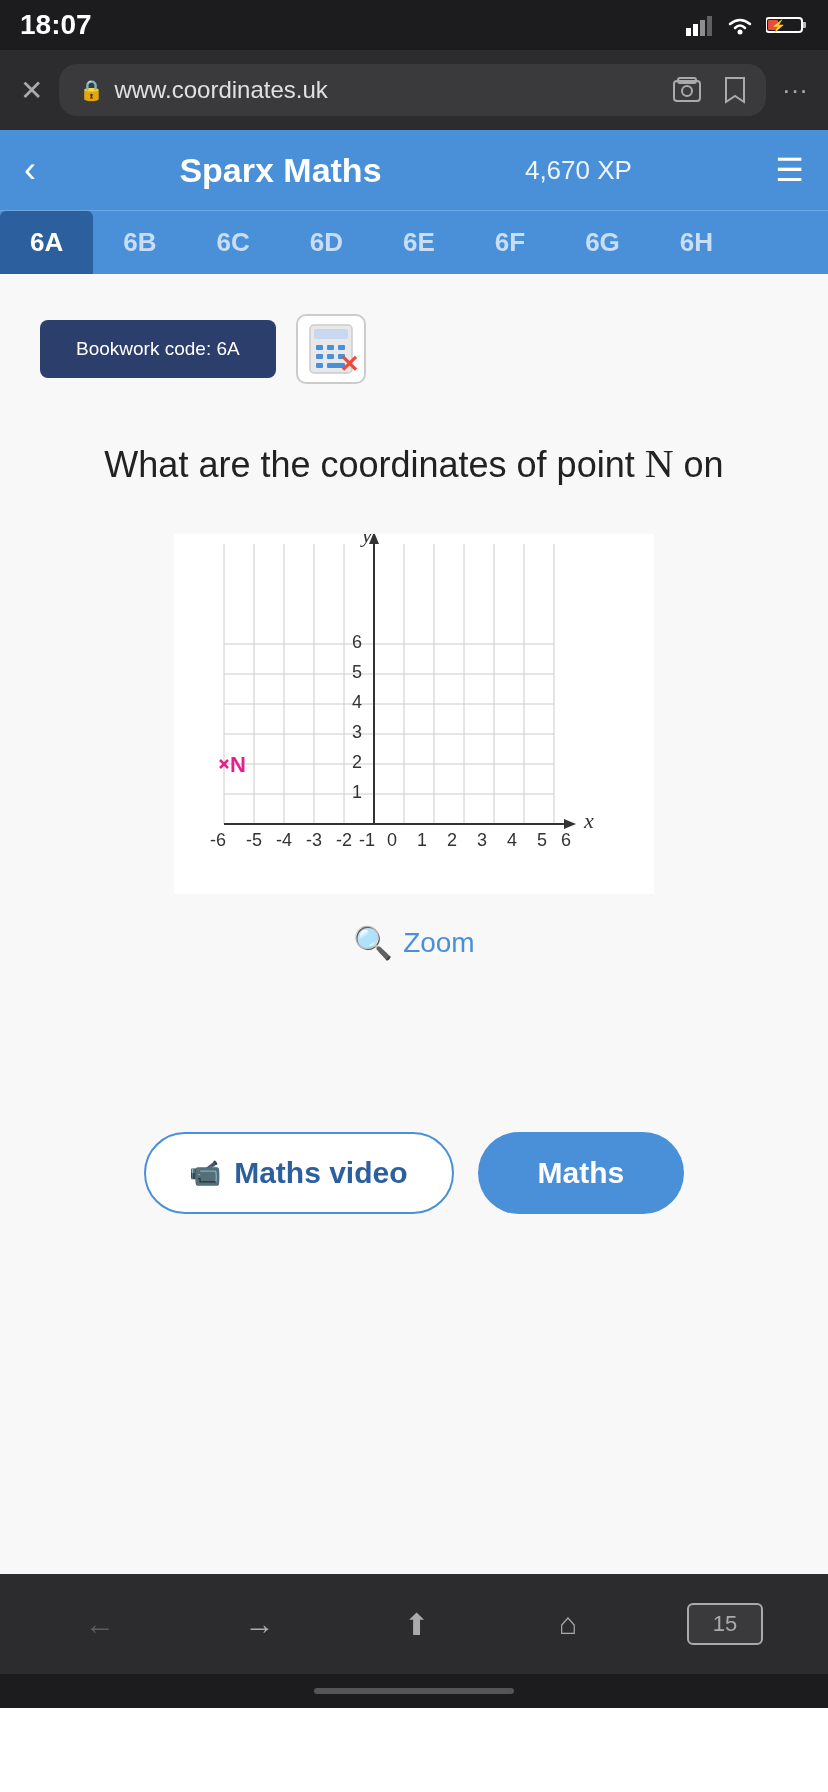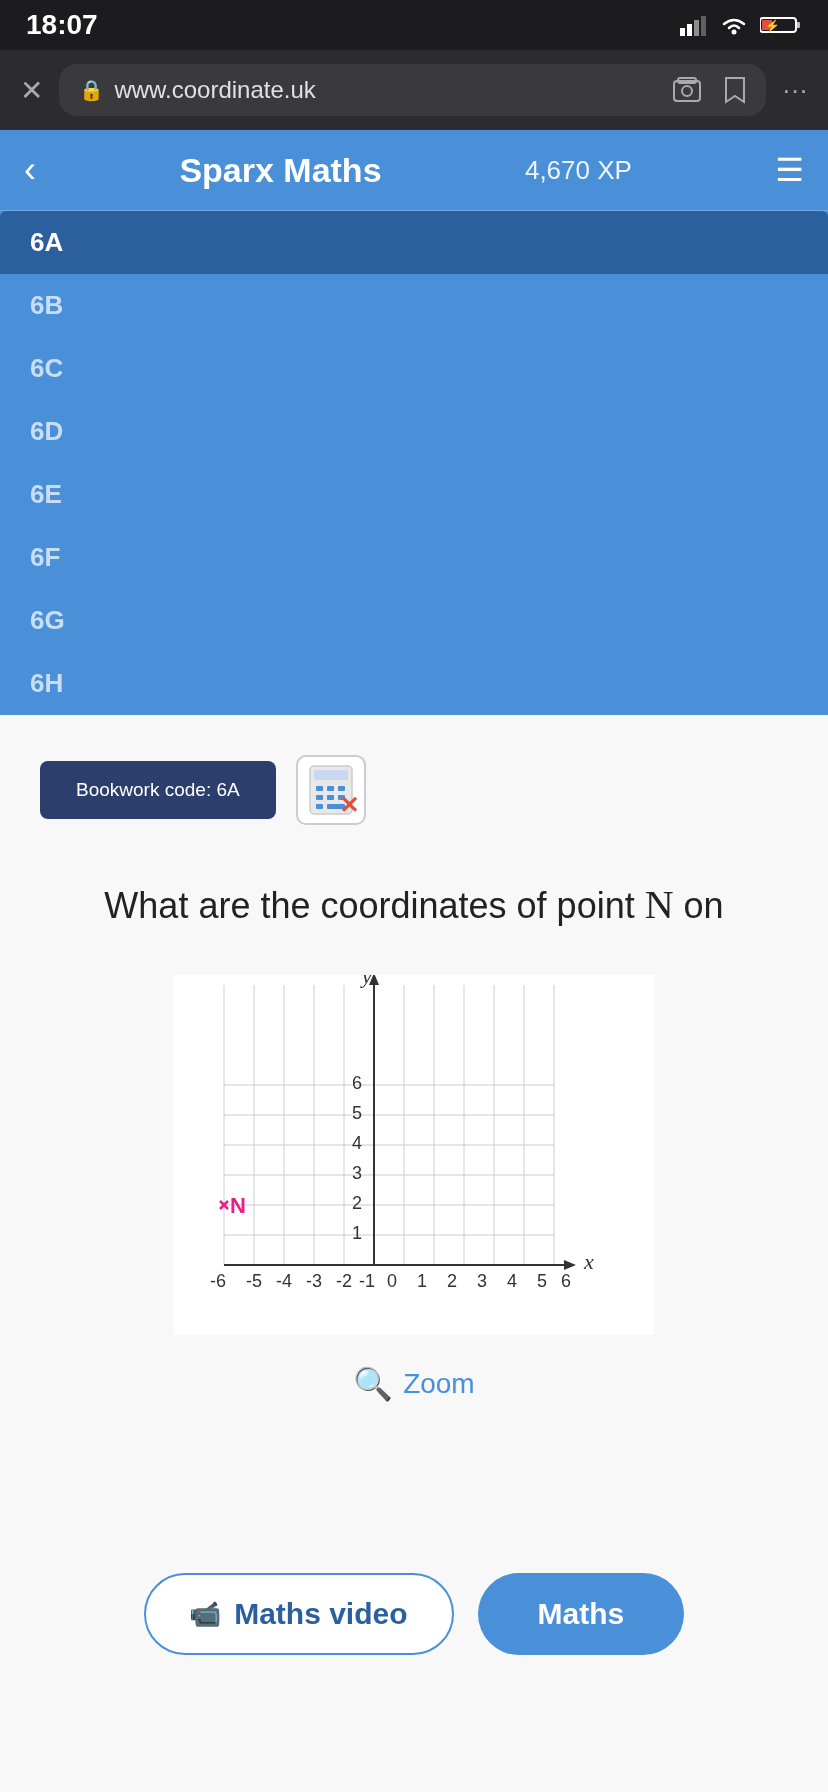--- a/index.html
+++ b/index.html
@@ -13,21 +13,21 @@
       overflow-x: hidden;
     }
 
     
     .status-bar {
       background: #1c1c1e;
       height: 50px;
       display: flex;
       align-items: center;
       justify-content: space-between;
-      padding: 0 26px;
+      padding: 0 20px;
       color: white;
       gap: 8px;
     }
     .status-time {
       font-size: 28px;
       font-weight: 600;
       color: white;
     }
     .status-icons {
       display: flex;
@@ -101,21 +101,20 @@
       color: white;
       font-size: 32px;
     }
 
     
     .tabs-bar {
       background: #4a90d9;
       display: flex;
       overflow-x: hidden;
       border-top: 1px solid rgba(255,255,255,0.2);
-      flex-direction: column;
     }
     .tab {
       padding: 16px 30px;
       color: rgba(255,255,255,0.7);
       font-size: 26px;
       font-weight: 600;
       cursor: pointer;
       white-space: nowrap;
       flex-shrink: 0;
     }
@@ -311,21 +310,21 @@
       <rect x="2" y="6" width="10" height="10" rx="1" fill="#e74c3c"></rect>
       <text x="5" y="16" font-size="12" fill="white" font-weight="bold">⚡</text>
     </svg>
   </div>
 </div>
 
 <div class="browser-bar">
   <span class="browser-close">✕</span>
   <div class="browser-url-bar">
     <span class="lock-icon">🔒</span>
-    <span class="url-text">www.coordinate.uk</span>
+    <span class="url-text">www.coordinates.uk</span>
     <svg width="30" height="26" viewBox="0 0 30 26" style="margin-left:auto; margin-right: 12px;">
       <rect x="2" y="4" width="26" height="20" rx="3" fill="none" stroke="#aaa" stroke-width="2"></rect>
       <rect x="6" y="1" width="18" height="5" rx="2" fill="none" stroke="#aaa" stroke-width="2"></rect>
       <circle cx="15" cy="14" r="5" fill="none" stroke="#aaa" stroke-width="2"></circle>
     </svg>
     <svg width="22" height="28" viewBox="0 0 22 28">
       <path d="M2 2 L20 2 L20 26 L11 20 L2 26 Z" fill="none" stroke="#aaa" stroke-width="2"></path>
     </svg>
   </div>
   <span class="browser-icon-btn">···</span>

